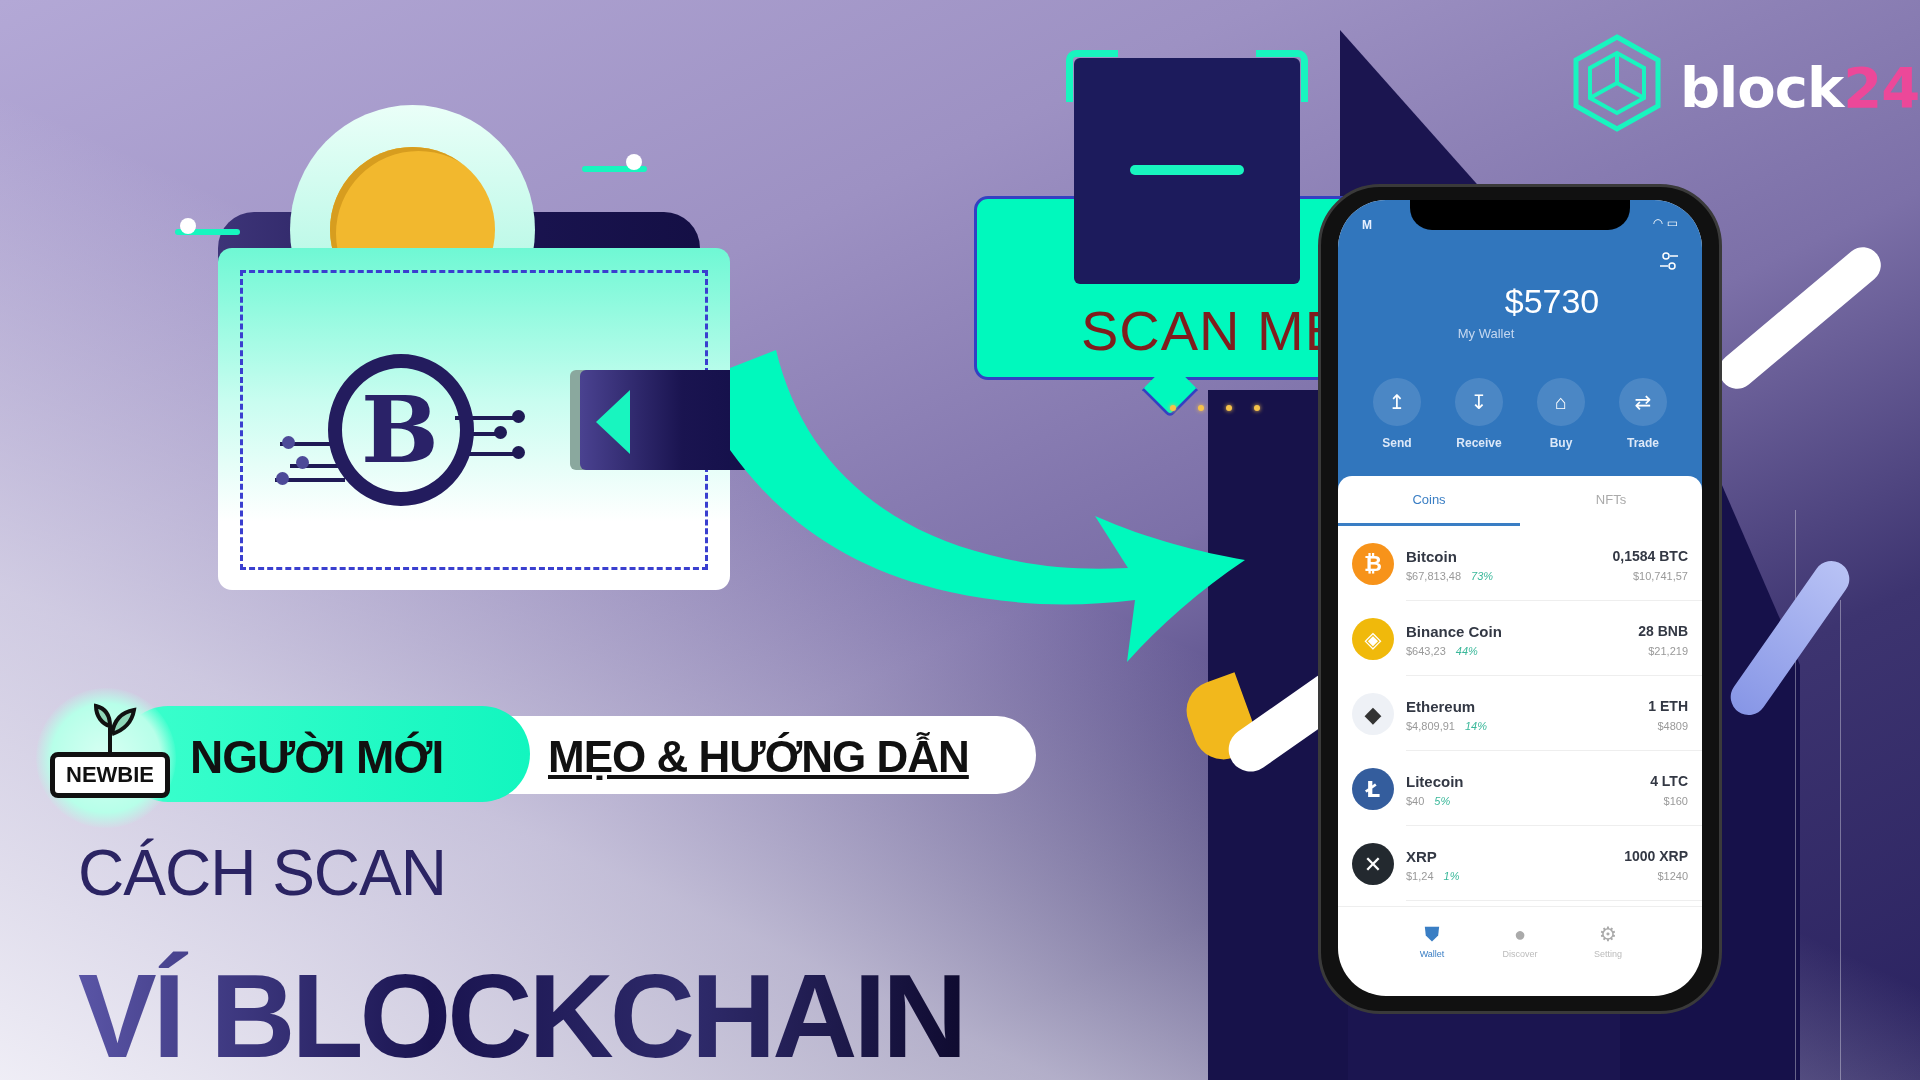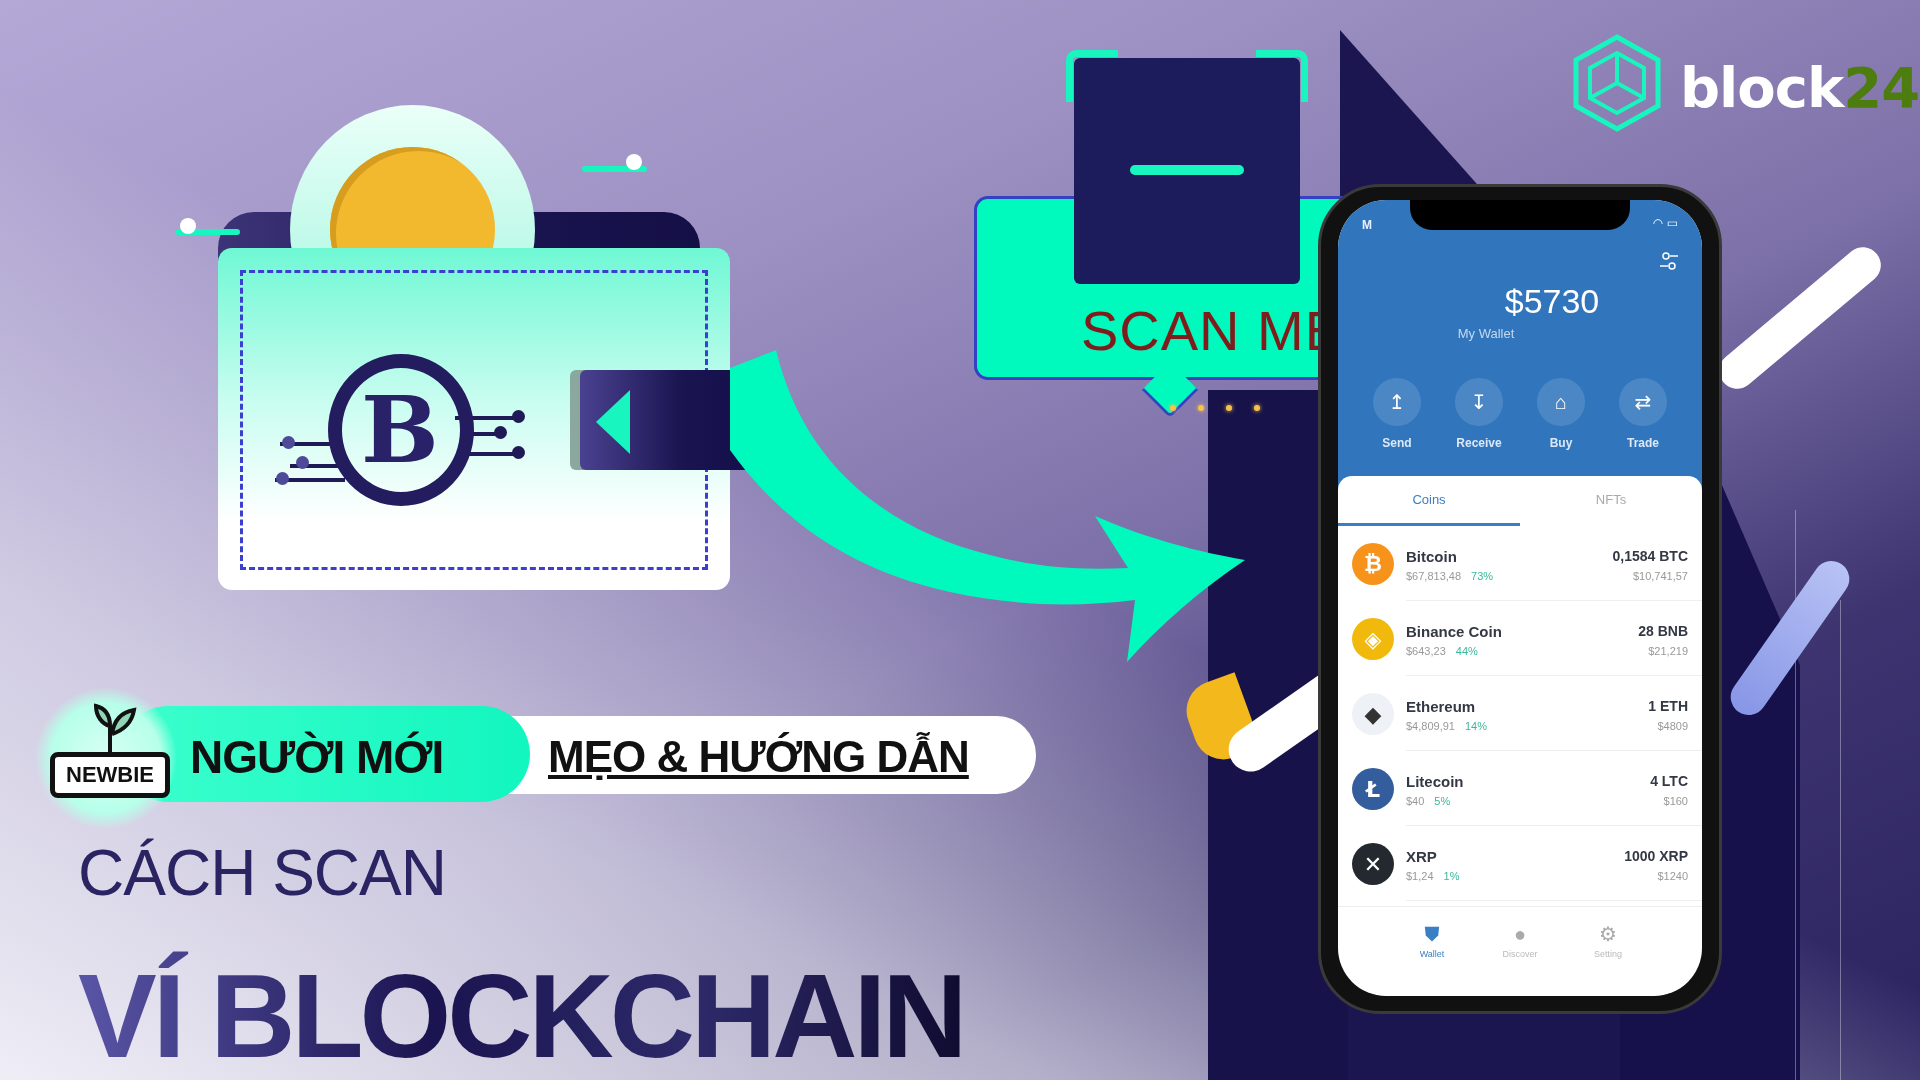--- a/index.html
+++ b/index.html
@@ -127,33 +127,33 @@
   .action-label { margin-top: 10px; font: bold 12px "Liberation Sans", sans-serif; color: #dce8f8; }
   .tabs { position: absolute; left: 0; top: 276px; width: 364px; height: 50px; background: #fff; border-radius: 14px 14px 0 0; display: flex; }
   .tab { flex: 1; text-align: center; padding-top: 16px; font: 13px "Liberation Sans", sans-serif; color: #aaa; }
   .tab.active { color: #3a7ec4; border-bottom: 3px solid #3a7ec4; text-align: center; }
   .coin-list { position: absolute; left: 0; top: 326px; width: 364px; }
   .coin-row { position: relative; height: 75px; }
   .coin-row::after { content: ""; position: absolute; left: 68px; right: 0; bottom: 0; height: 1px; background: #eee; }
   .coin-icon { position: absolute; left: 14px; top: 17px; width: 42px; height: 42px; border-radius: 50%; display: flex; align-items: center; justify-content: center; color: #fff; font: bold 22px "DejaVu Sans", sans-serif; }
   .coin-name { position: absolute; left: 68px; top: 22px; font: bold 15px "Liberation Sans", sans-serif; color: #333844; }
   .coin-price { position: absolute; left: 68px; top: 44px; font: 11px "Liberation Sans", sans-serif; color: #999; }
-  .coin-pct { margin-left: 10px; color: #3ab89a; }
+  .coin-pct { margin-left: 10px; color: #3ab89a; font-style: italic; }
   .coin-amount { position: absolute; right: 14px; top: 22px; font: bold 14px "Liberation Sans", sans-serif; color: #333844; }
   .coin-value { position: absolute; right: 14px; top: 44px; font: 11px "Liberation Sans", sans-serif; color: #999; }
   .bottom-nav { position: absolute; left: 0; top: 706px; width: 364px; height: 90px; border-top: 1px solid #eee; display: flex; justify-content: center; gap: 40px; padding-top: 16px; }
   .nav-item { display: flex; flex-direction: column; align-items: center; width: 48px; }
   .nav-icon { width: 22px; height: 22px; font-size: 20px; line-height: 22px; text-align: center; color: #aaa; }
   .nav-item.active .nav-icon { color: #3a7ec4; }
   .nav-label { margin-top: 4px; font: 9px "Liberation Sans", sans-serif; color: #bbb; }
   .nav-item.active .nav-label { color: #3a7ec4; }
 
   
   .logo-text { position: absolute; left: 1680px; top: 55px; font: bold 56px "DejaVu Sans", sans-serif; color: #fff; letter-spacing: -1px; }
-  .logo-text .accent { color: #4d7c0f; }
+  .logo-text .accent { color: #ec4899; }
 
   
   .badge-glow { position: absolute; left: 36px; top: 688px; width: 140px; height: 140px; border-radius: 50%; background: radial-gradient(circle, #d8fff3 0%, #b7ffe9 55%, rgba(183,255,233,0) 72%); }
   .pill-white { position: absolute; left: 470px; top: 716px; width: 566px; height: 78px; border-radius: 40px; background: #fff; }
   .pill-green { position: absolute; left: 120px; top: 706px; width: 410px; height: 96px; border-radius: 48px; background: linear-gradient(90deg, #3cffcd, #12f6bf); }
   .pill-green-text { position: absolute; left: 190px; top: 730px; font: bold 46px "Liberation Sans", sans-serif; color: #111; letter-spacing: -1px; }
   .pill-white-text { position: absolute; left: 548px; top: 732px; font: bold 44px "Liberation Sans", sans-serif; color: #111; letter-spacing: -1px; text-decoration: underline; }
   .newbie-box { position: absolute; left: 50px; top: 752px; width: 120px; height: 46px; border: 5px solid #111; border-radius: 8px; background: #fff; display: flex; align-items: center; justify-content: center; font: bold 22px "Liberation Sans", sans-serif; color: #111; }
   .title-1 { position: absolute; left: 78px; top: 836px; font: 64px "Liberation Sans", sans-serif; color: #2b2463; letter-spacing: -1px; }
   .title-2 { position: absolute; left: 78px; top: 948px; font: bold 118px "Liberation Sans", sans-serif; letter-spacing: -4px;

